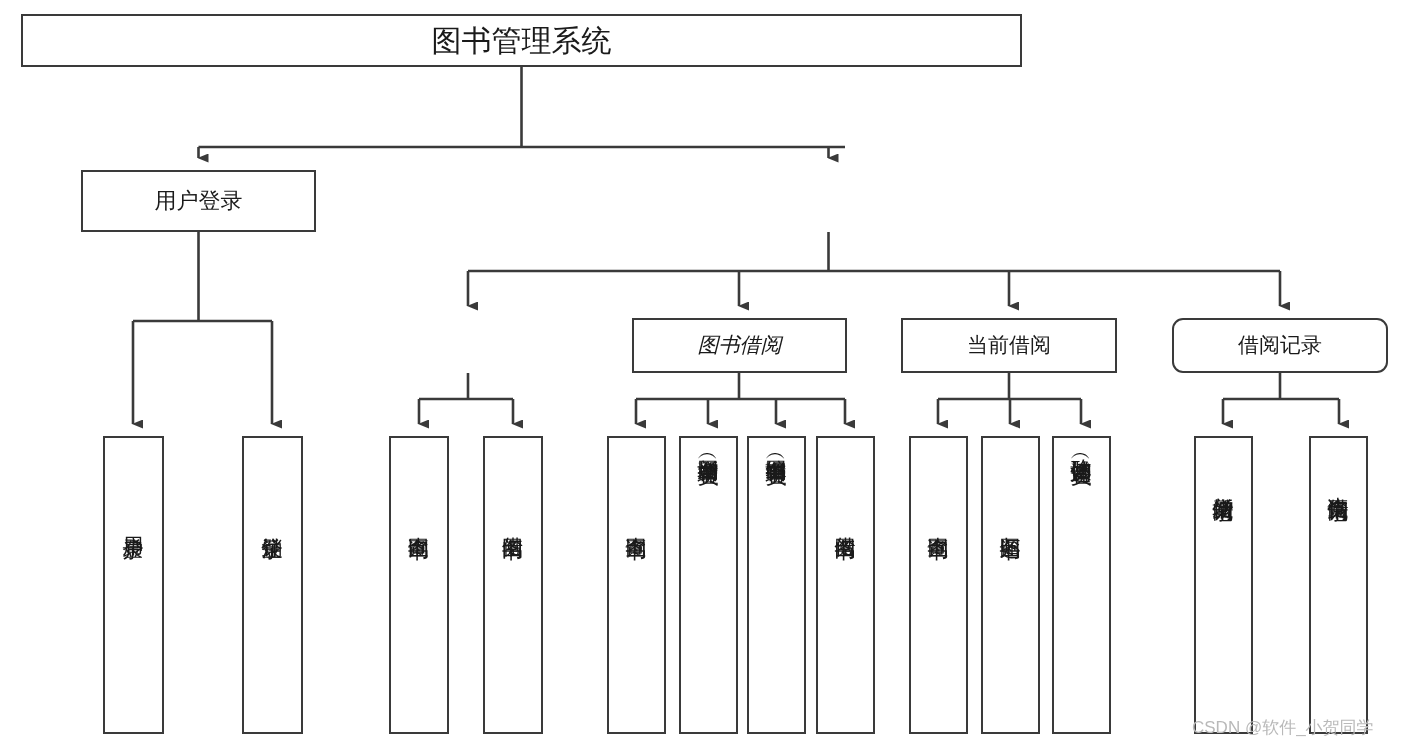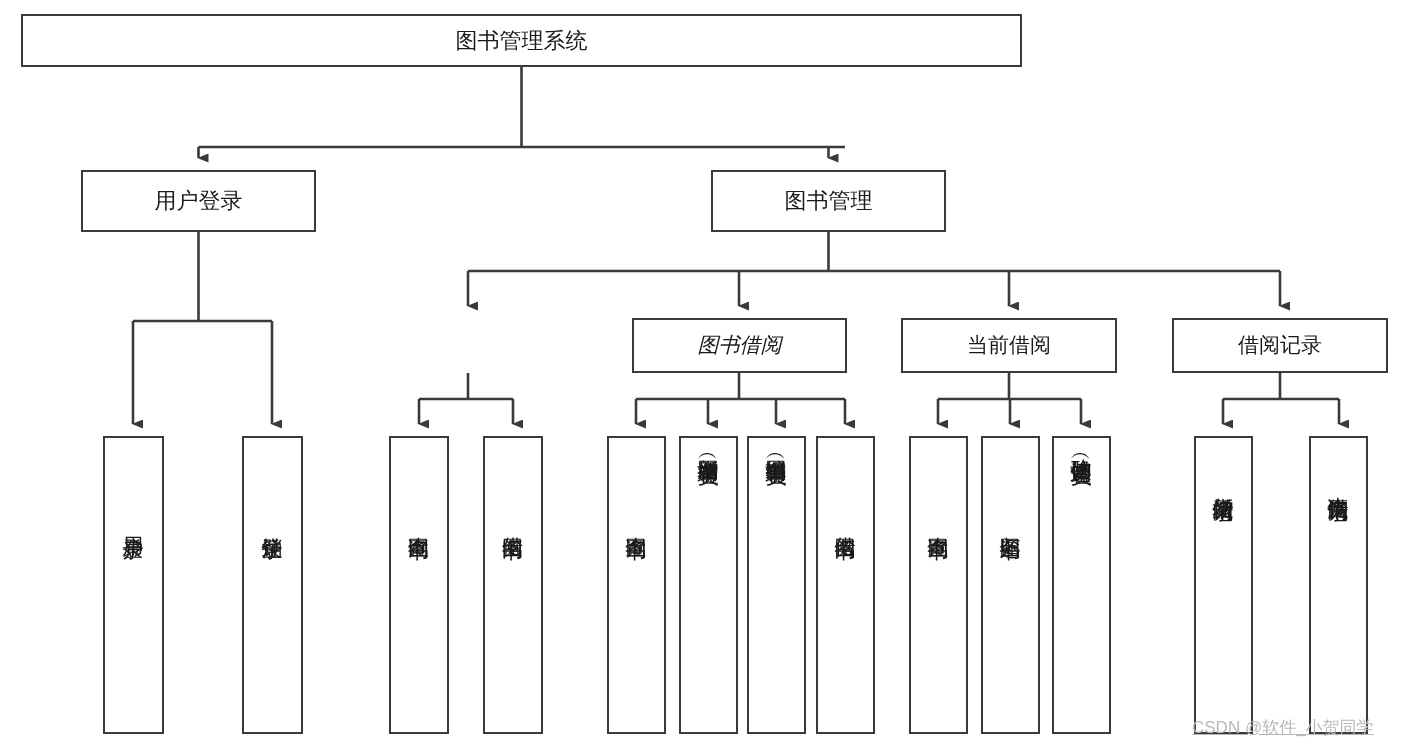--- a/index.html
+++ b/index.html
@@ -33,21 +33,21 @@
     align-items: center;
     justify-content: center;
     color: #1a1a1a;
     z-index: 2;
   }
   .node .lbl {
     text-align: center;
     line-height: 1.18;
     white-space: nowrap;
   }
-  .node.root .lbl { font-size: 22px; font-family: Liberation Serif, serif; }
+  .node.root .lbl { font-size: 30px; font-family: Liberation Serif, serif; }
   .node.lvl2 .lbl { font-size: 22px; }
   .node.lvl3 .lbl { font-size: 21px; }
   .node.leaf {
     align-items: flex-start;
     justify-content: center;
     padding-top: 6px;
   }
   .node.leaf .lbl {
     font-size: 21px;
     writing-mode: vertical-rl;
@@ -120,31 +120,28 @@
     </g>
   </svg>
 
   <div class="node root" style="left:21px; top:14px; width:1001px; height:53px;">
     <span class="lbl">图书管理系统</span>
   </div>
 
   <div class="node lvl2" style="left:81px; top:170px; width:235px; height:62px;">
     <span class="lbl">用户登录</span>
   </div>
-  <div class="node lvl2" style="left:711px; top:170px; width:235px; height:62px;">
-    <span class="lbl">图书管理</span>
-  </div>
 
   <div class="node lvl3" style="left:632px; top:318px; width:215px; height:55px;font-style:italic;">
     <span class="lbl">图书借阅</span>
   </div>
   <div class="node lvl3" style="left:901px; top:318px; width:216px; height:55px;align-items:center;">
     <span class="lbl">当前借阅</span>
   </div>
-  <div class="node lvl3" style="left:1172px; top:318px; width:216px; height:55px;">
+  <div class="node lvl3" style="left:1172px; top:318px; width:216px; height:55px;border-radius:11px;">
     <span class="lbl">借阅记录</span>
   </div>
 
   <div class="node leaf" style="left:103px; top:436px; width:61px; height:298px; padding-top:82px;">
     <span class="lbl">用户登录</span>
   </div>
   <div class="node leaf" style="left:242px; top:436px; width:61px; height:298px; padding-top:82px;">
     <span class="lbl">注销登录</span>
   </div>
 
@@ -178,15 +175,15 @@
     <span class="lbl">确认归还（管理员）</span>
   </div>
 
   <div class="node leaf" style="left:1194px; top:436px; width:59px; height:298px; padding-top:42px;">
     <span class="lbl">新增借阅记录</span>
   </div>
   <div class="node leaf" style="left:1309px; top:436px; width:59px; height:298px; padding-top:42px;">
     <span class="lbl">查询借阅记录</span>
   </div>
 
-  <div class="watermark" style="left:1192px; top:716px;text-decoration:underline;">CSDN @软件_小贺同学</div>
+  <div class="watermark" style="left:1192px; top:716px;">CSDN @软件_小贺同学</div>
 
 </div>
 
 </body></html>

